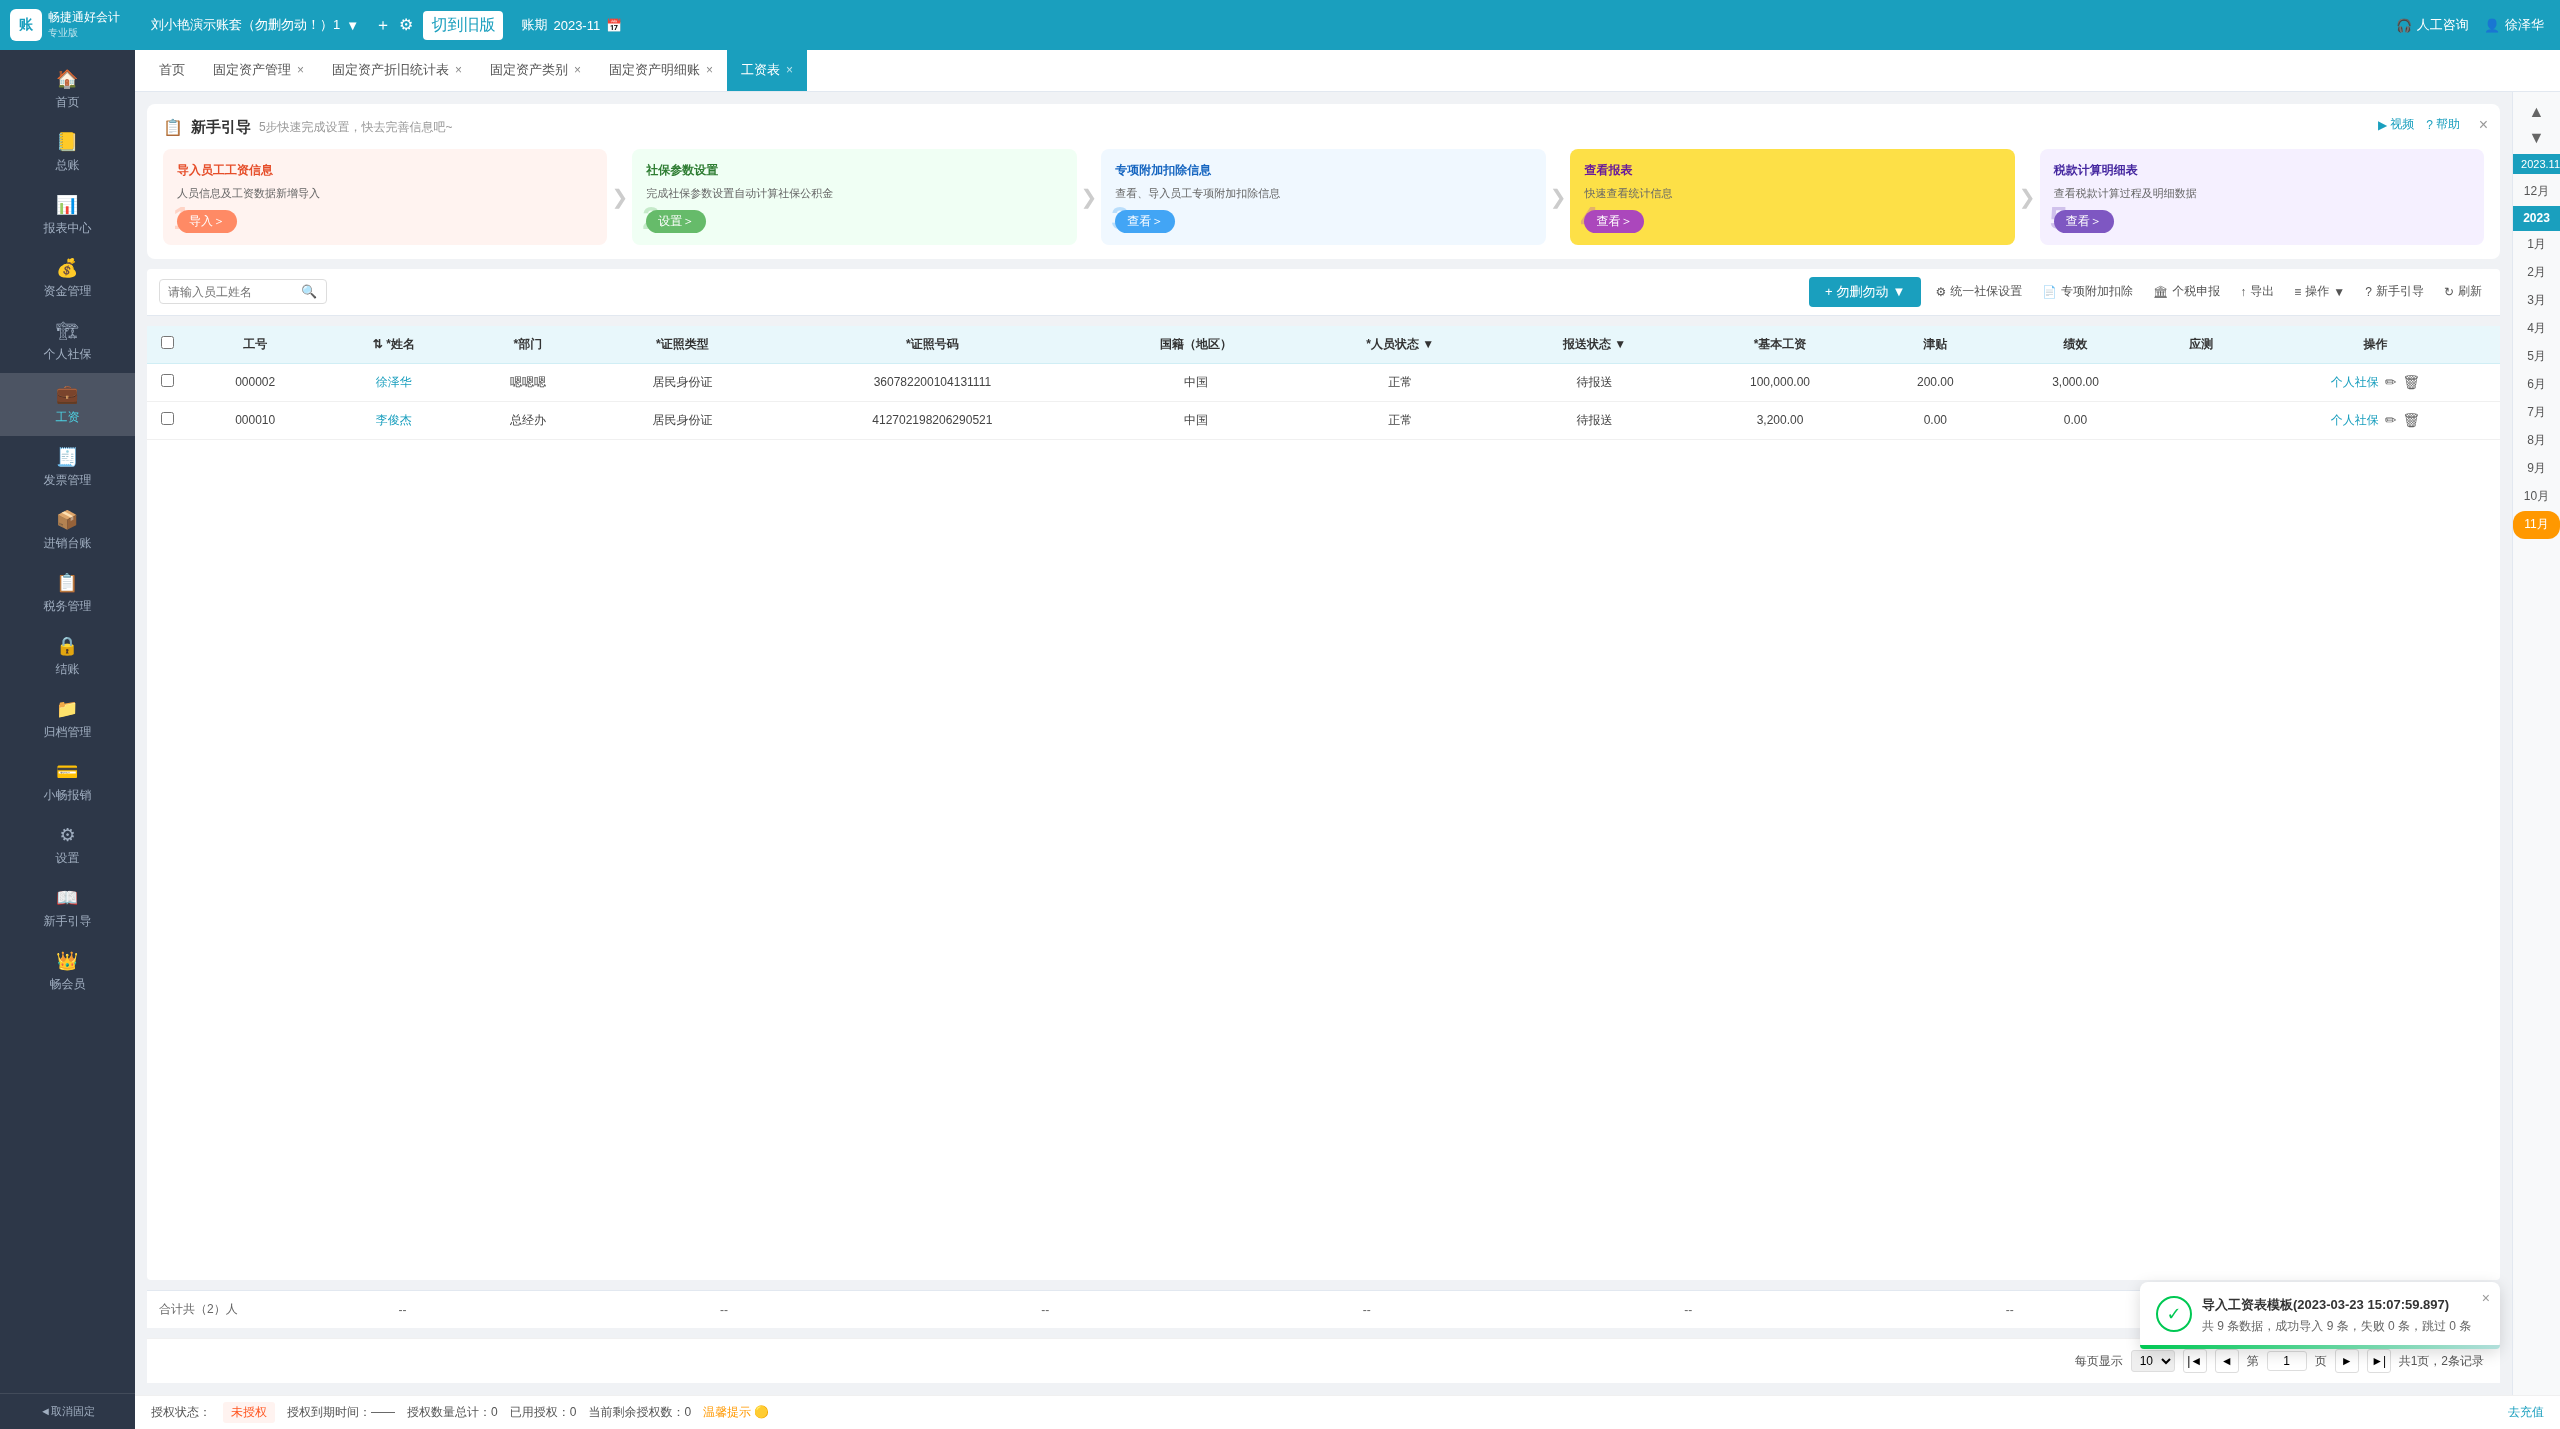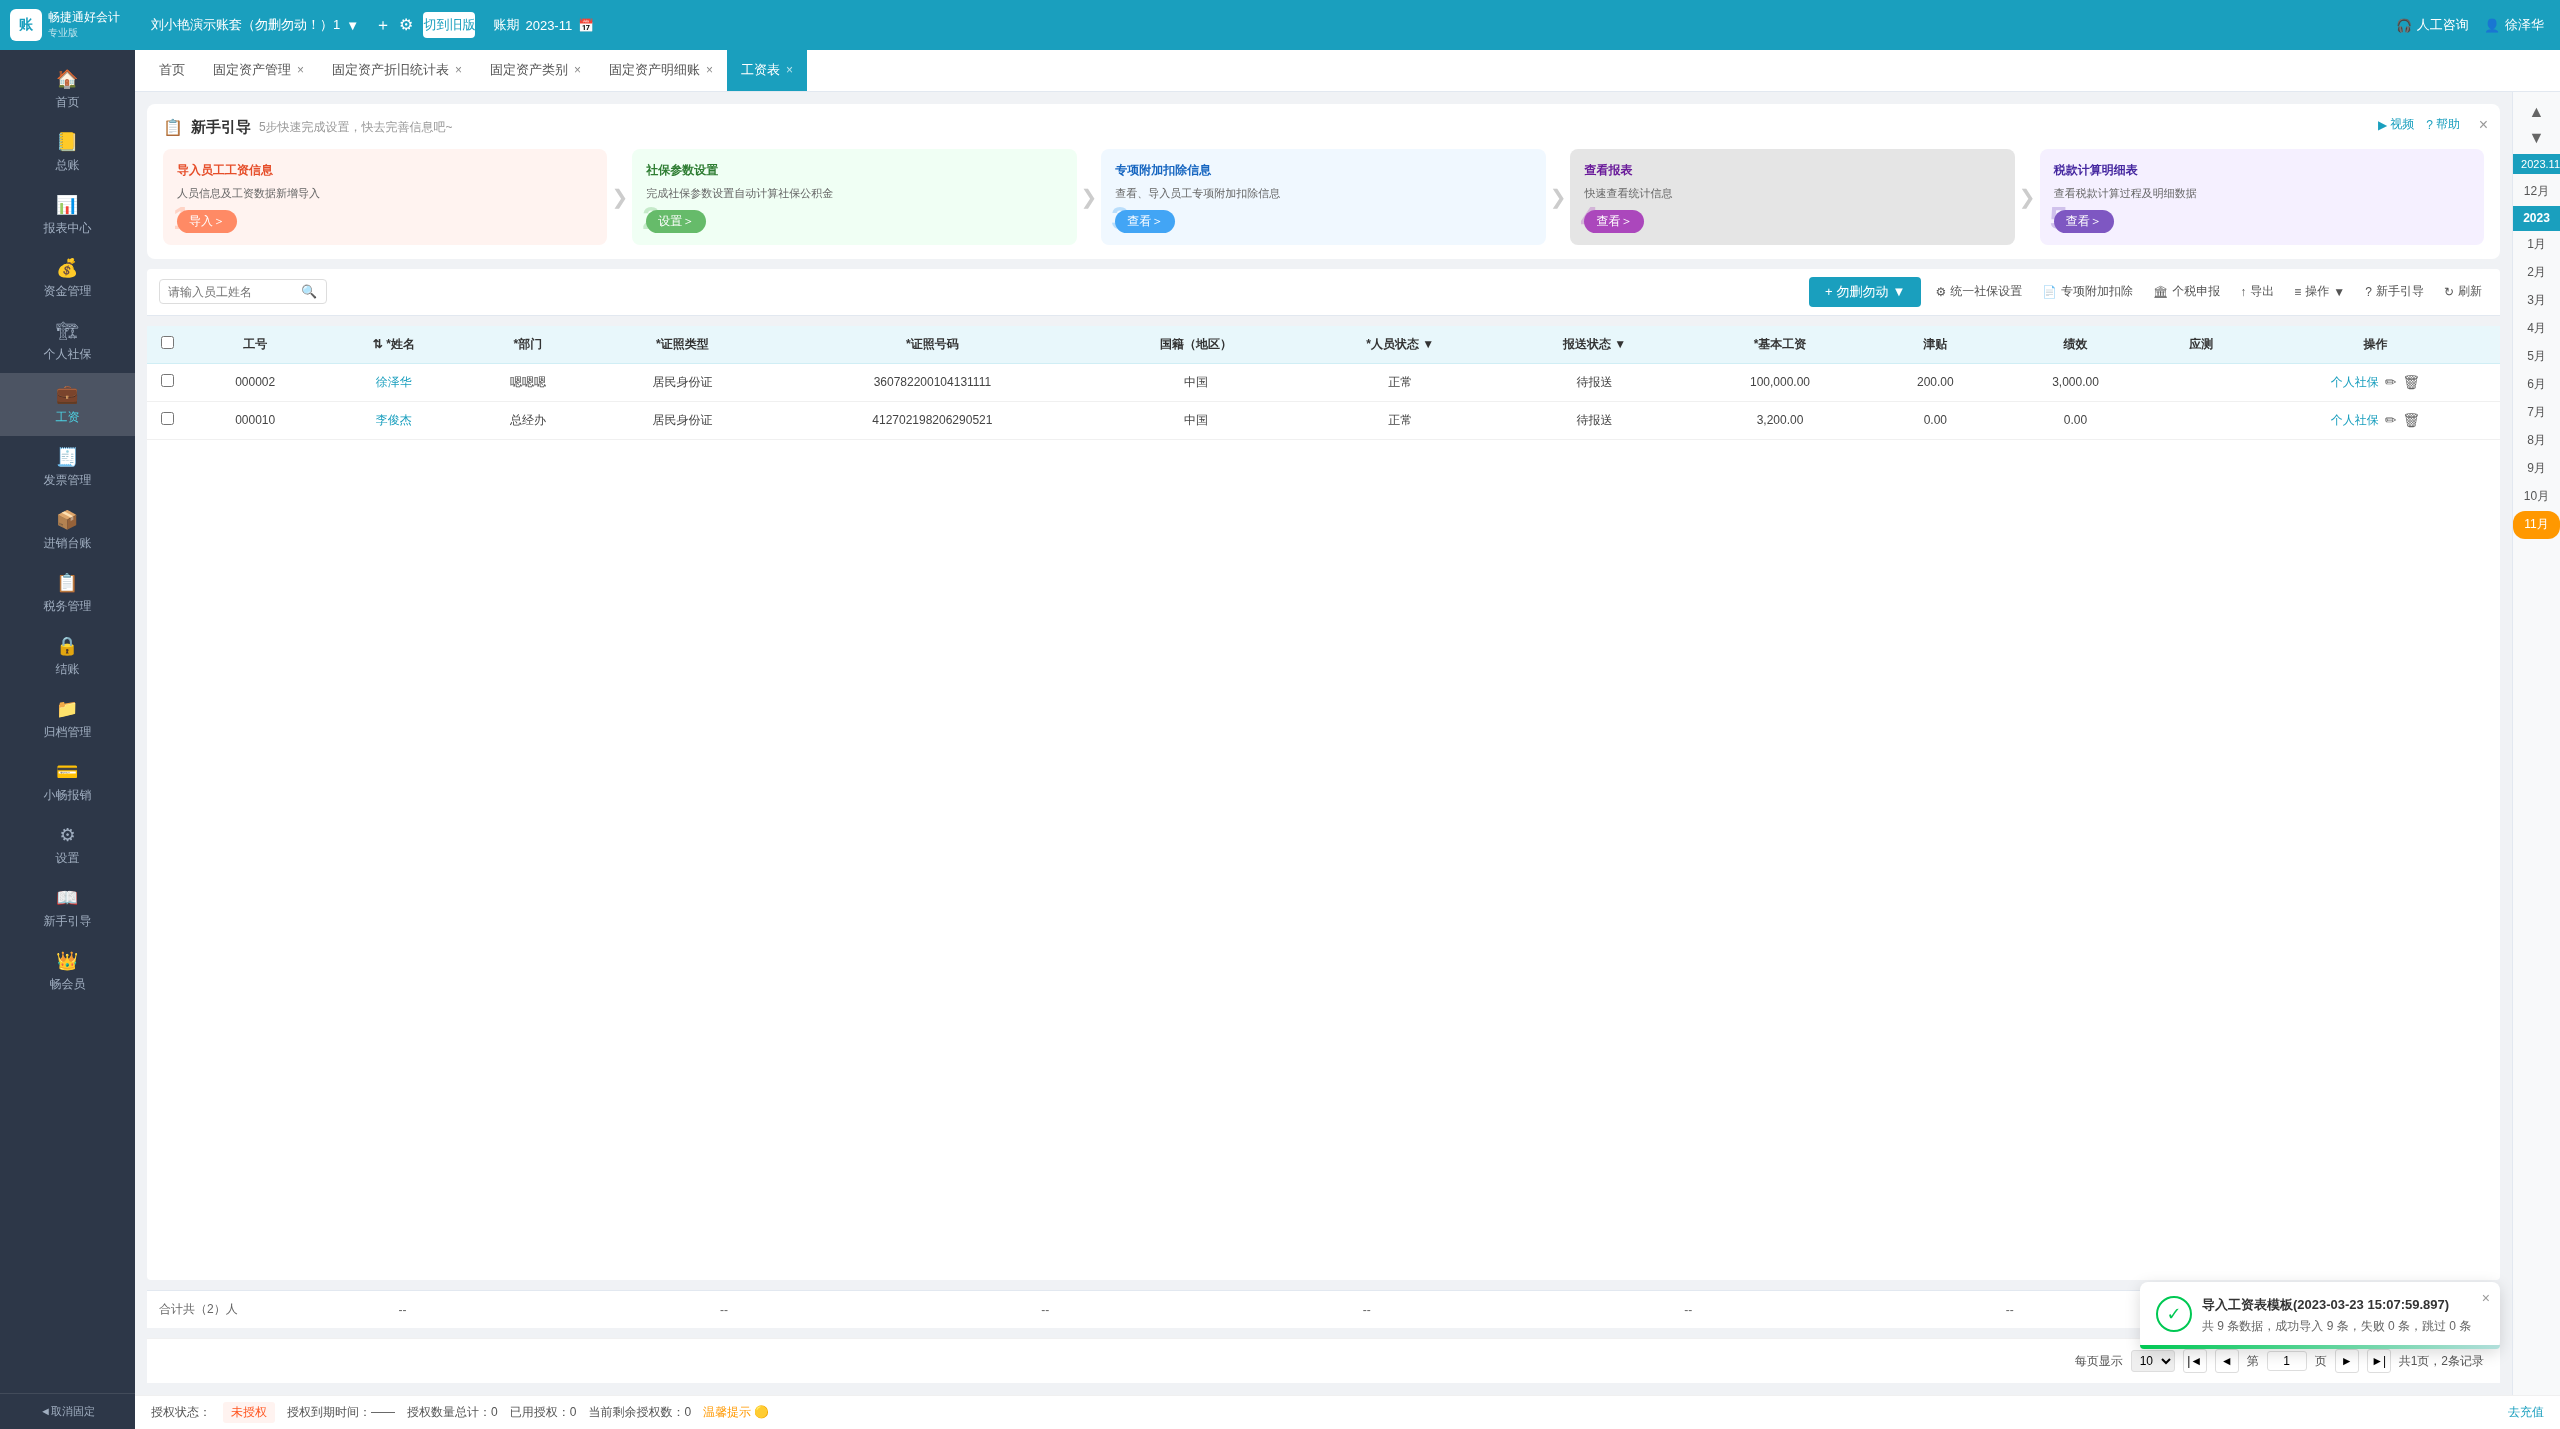--- a/index.html
+++ b/index.html
@@ -85,23 +85,23 @@
       gap: 6px;
     }
     .topbar-account-name { font-weight: 500; }
     .topbar-dropdown { color: white; cursor: pointer; }
     .topbar-icons { display: flex; gap: 8px; margin-left: 6px; }
     .topbar-icon { color: white; cursor: pointer; font-size: 16px; }
     .topbar-btn {
       background: white;
       color: #1a9fbe;
       border: none;
-      padding: 4px 0;
+      padding: 4px 8px;
       border-radius: 4px;
-      font-size: 13px;
+      font-size: 16px;
       cursor: pointer;
       font-weight: 500;
     }
     .topbar-period {
       color: white;
       font-size: 13px;
       display: flex;
       align-items: center;
       gap: 6px;
       margin-left: 8px;
@@ -223,21 +223,21 @@
     .step-1 .step-title { color: #e64e2a; }
     .step-1 .step-btn { background: #ff8a65; color: white; }
     .step-2 { background: #f0fff4; }
     .step-2 .step-number { color: #66bb6a; }
     .step-2 .step-title { color: #2e7d32; }
     .step-2 .step-btn { background: #66bb6a; color: white; }
     .step-3 { background: #f0f8ff; }
     .step-3 .step-number { color: #42a5f5; }
     .step-3 .step-title { color: #1565c0; }
     .step-3 .step-btn { background: #42a5f5; color: white; }
-    .step-4 { background: #e5e5e5; }
+    .step-4 { background: #fde047; }
     .step-4 .step-number { color: #ab47bc; }
     .step-4 .step-title { color: #6a1b9a; }
     .step-4 .step-btn { background: #ab47bc; color: white; }
     .step-5 { background: #f5f0ff; }
     .step-5 .step-number { color: #7e57c2; }
     .step-5 .step-title { color: #4527a0; }
     .step-5 .step-btn { background: #7e57c2; color: white; }
     .onboarding-links {
       position: absolute;
       top: 12px;

